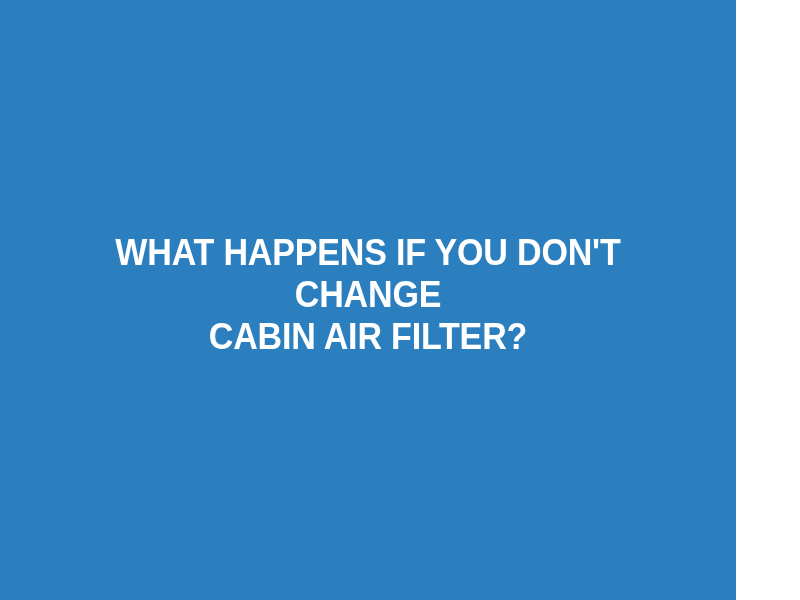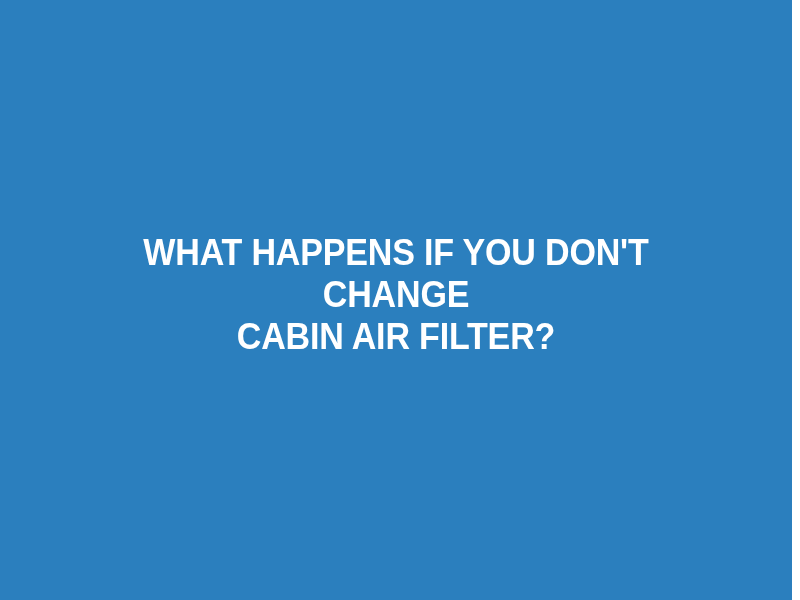--- a/index.html
+++ b/index.html
@@ -10,21 +10,21 @@
 
   body {
     width: 800px;
     height: 600px;
     overflow: hidden;
     font-family: "Liberation Sans", sans-serif;
   }
 
   #title-card {
     position: relative;
-    width: 792px;
+    width: 736px;
     height: 600px;
     box-sizing: border-box;
     display: flex;
     align-items: center;
     justify-content: center;
     background-color: #2b7fbe;
   }
 
   #headline-block {
     width: 700px;

